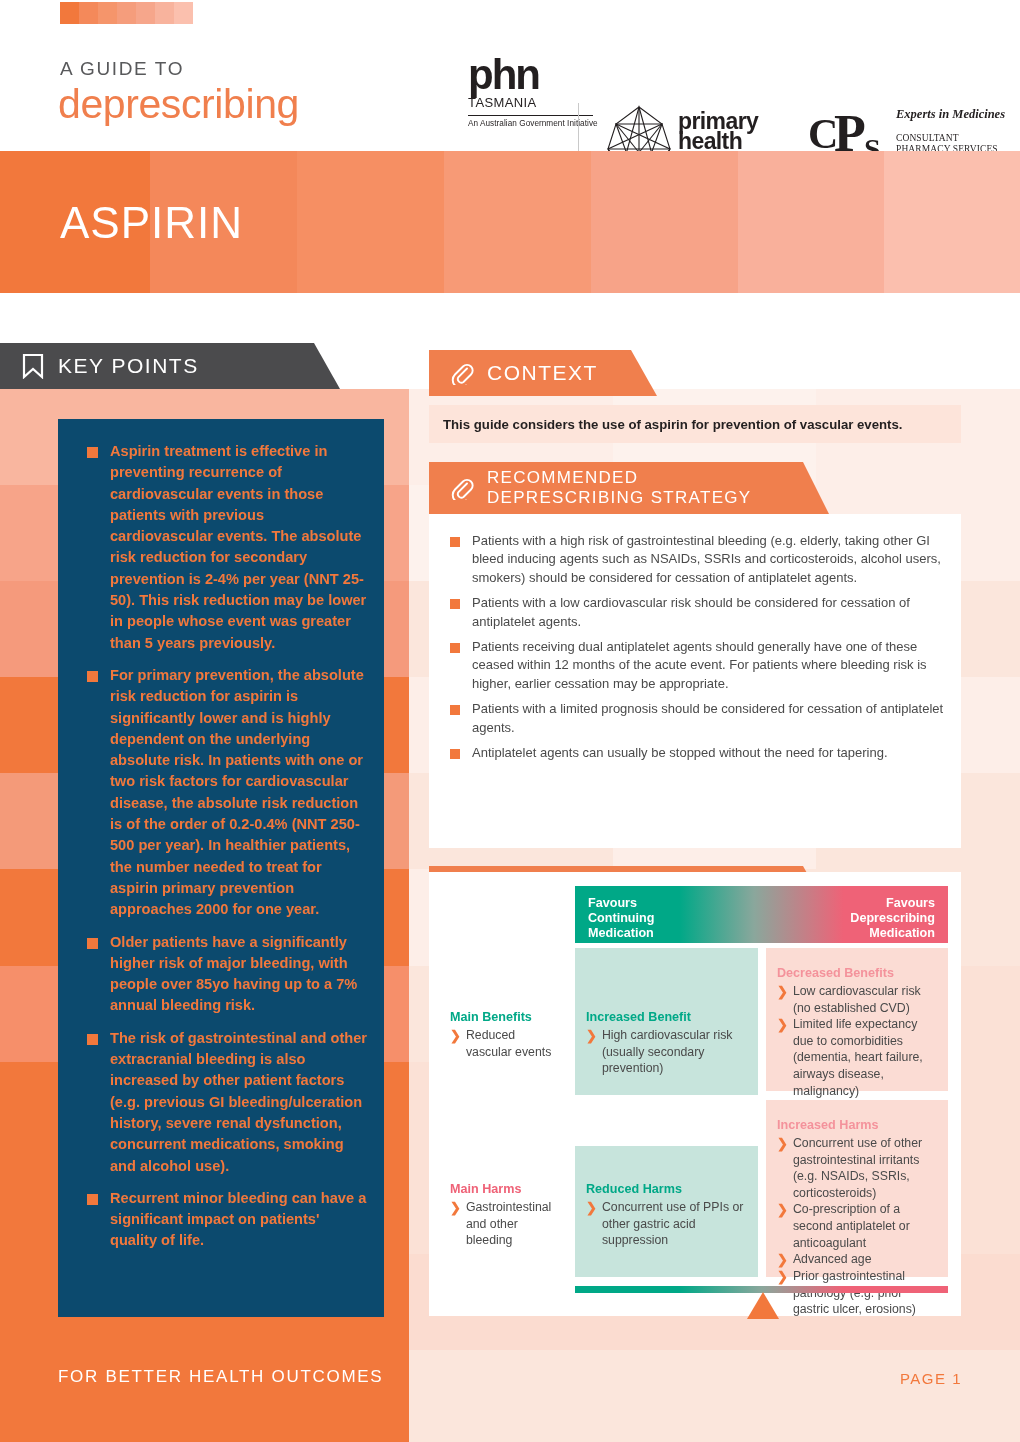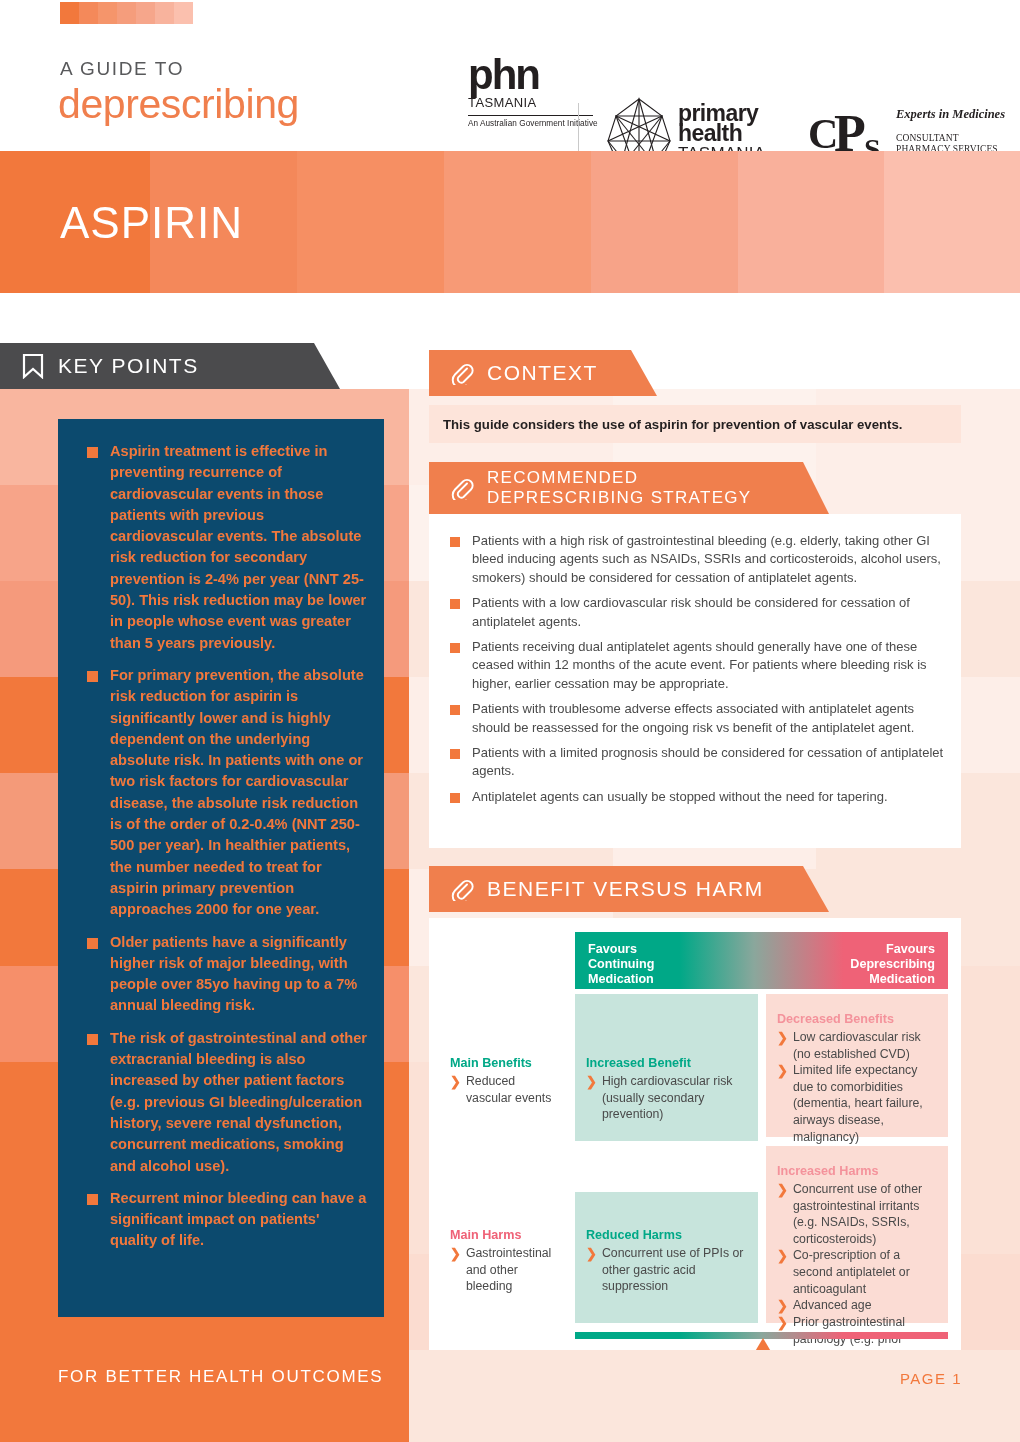--- a/index.html
+++ b/index.html
@@ -28,21 +28,21 @@
 
   
   .phn-logo { position:absolute; left:420px; top:8px; width:140px;margin-left:48px; }
   .phn-word { font-size:42px; font-weight:700; color:#231f20; letter-spacing:-2px; line-height:38px; }
   .phn-tas { font-size:13px; color:#231f20; letter-spacing:0.4px; margin-top:1px; }
   .phn-rule { border-top:1.4px solid #231f20; margin-top:5px; width:125px; }
   .phn-sub { font-size:8.2px; color:#231f20; margin-top:3px; letter-spacing:0.05px; }
   .vdiv { position:absolute; left:578px; top:55px; width:1px; height:76px; background:#c9c9c9; }
 
   
-  .pht { position:absolute; left:600px; top:48px; width:180px; height:86px; }
+  .pht { position:absolute; left:600px; top:56px; width:180px; height:86px; }
   .pht svg { position:absolute; left:0; top:0; }
   .pht-text { position:absolute; left:78px; top:7px; }
   .pht-primary { font-size:23px; font-weight:700; color:#231f20; line-height:20px; letter-spacing:-0.6px;}
   .pht-health  { font-size:23px; font-weight:700; color:#231f20; line-height:21px; letter-spacing:-0.6px;}
   .pht-tasmania{ font-size:17px; color:#231f20; line-height:20px; letter-spacing:0.2px;}
 
   
   .cps { position:absolute; left:808px; top:55px; width:200px; height:70px; }
   .cps-c { position:absolute; left:0; top:12px; font-size:42px; font-weight:700; color:#231f20; font-family:"Liberation Serif", serif; line-height:38px;}
   .cps-p { position:absolute; left:26px; top:8px; font-size:52px; font-weight:700; color:#231f20; font-family:"Liberation Serif", serif; line-height:46px;}
@@ -108,21 +108,21 @@
     position:absolute; left:429px; top:514px; width:532px; height:334px;
     background:#ffffff; padding:18px 16px 10px 16px;
   }
   .st-list { list-style:none; }
   .st-list li { display:flex; margin-bottom:7px; }
   .st-bullet { flex:0 0 auto; width:10px; height:10px; background:#f2783c; margin:5px 12px 0 5px; }
   .st-text { font-size:13px; line-height:18.4px; color:#4a4a4a; }
 
   
   .bvh-card {
-    position:absolute; left:429px; top:918px; width:532px; height:444px; background:#ffffff;
+    position:absolute; left:429px; top:872px; width:532px; height:444px; background:#ffffff;
   }
   .bvh-gradient {
     position:absolute; left:146px; top:14px; width:373px; height:57px;
     background:linear-gradient(to right,#00a887 0%, #00a887 28%, #8aa79c 48%, #ef6277 72%, #ef6277 100%);
     color:#fff; font-weight:700; font-size:12.6px; line-height:15px;
   }
   .bvh-gradient .g-left { position:absolute; left:13px; top:10px; text-align:left; }
   .bvh-gradient .g-right{ position:absolute; right:13px; top:10px; text-align:right; }
 
   .bvh-col { position:absolute; }
@@ -360,24 +360,20 @@
       <li>
         <span class="st-bullet"></span>
         <span class="st-text">Patients with a low cardiovascular risk should be considered for cessation of antiplatelet agents.</span>
       </li>
       <li>
         <span class="st-bullet"></span>
         <span class="st-text">Patients receiving dual antiplatelet agents should generally have one of these ceased within 12 months of the acute event. For patients where bleeding risk is higher, earlier cessation may be appropriate.</span>
       </li>
       <li>
         <span class="st-bullet"></span>
-        <span class="st-text">Patients with troublesome adverse effects associated with antiplatelet agents should be reassessed for the ongoing risk vs benefit of the antiplatelet agent.</span>
-      </li>
-      <li>
-        <span class="st-bullet"></span>
         <span class="st-text">Patients with a limited prognosis should be considered for cessation of antiplatelet agents.</span>
       </li>
       <li>
         <span class="st-bullet"></span>
         <span class="st-text">Antiplatelet agents can usually be stopped without the need for tapering.</span>
       </li>
     </ul>
 </div>
 
 <div class="tab clip-tab" id="tab-bvh">

